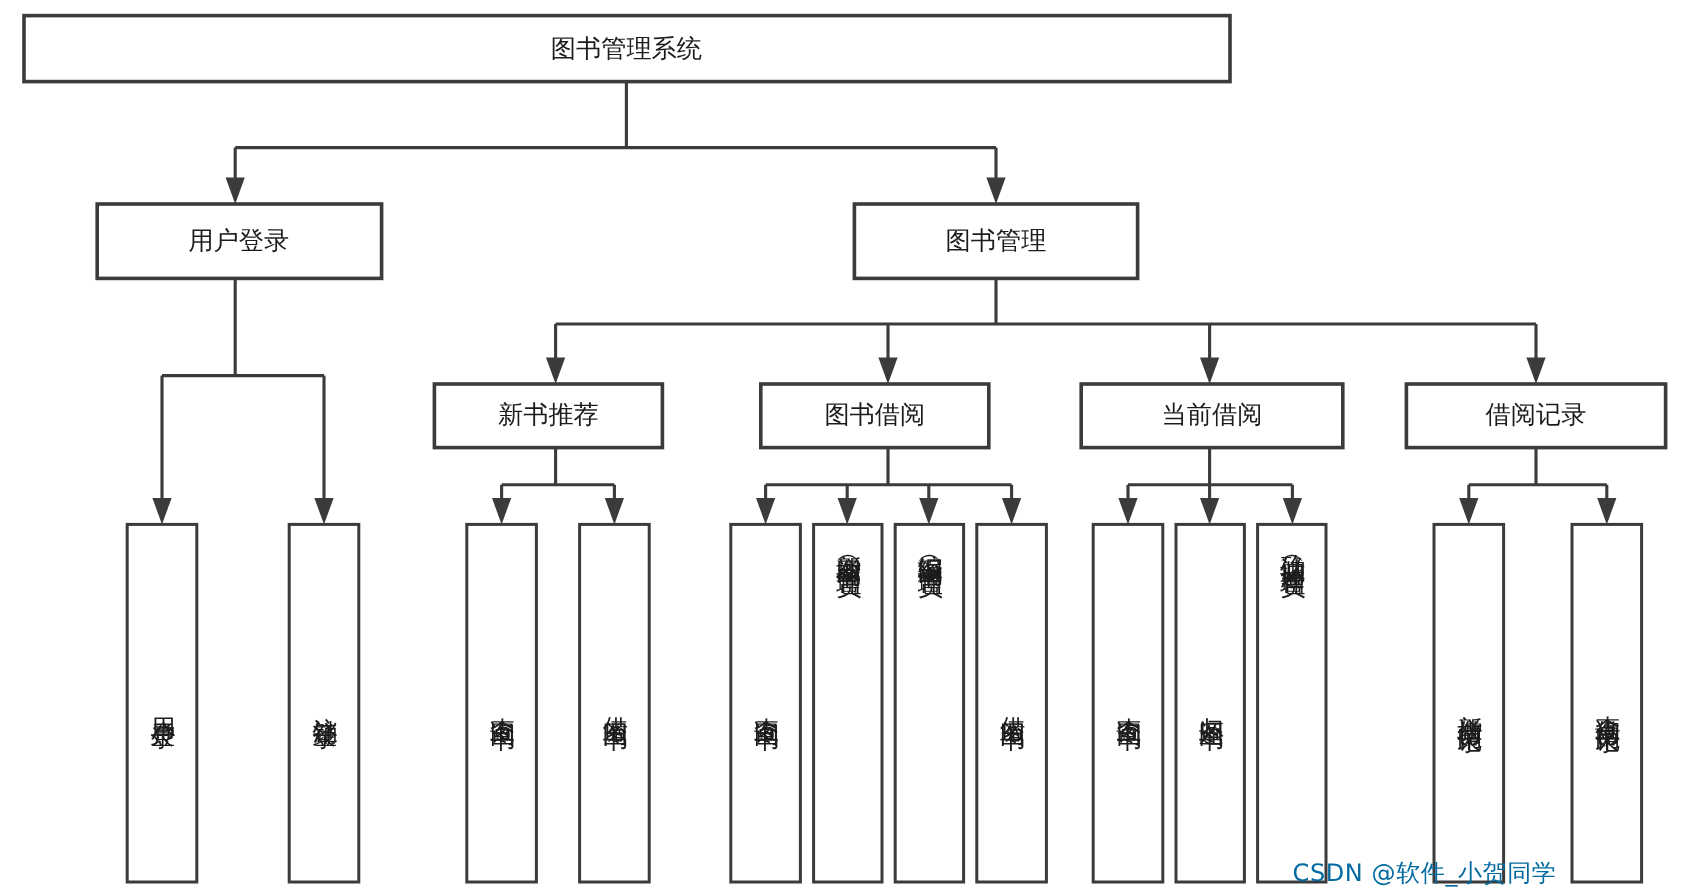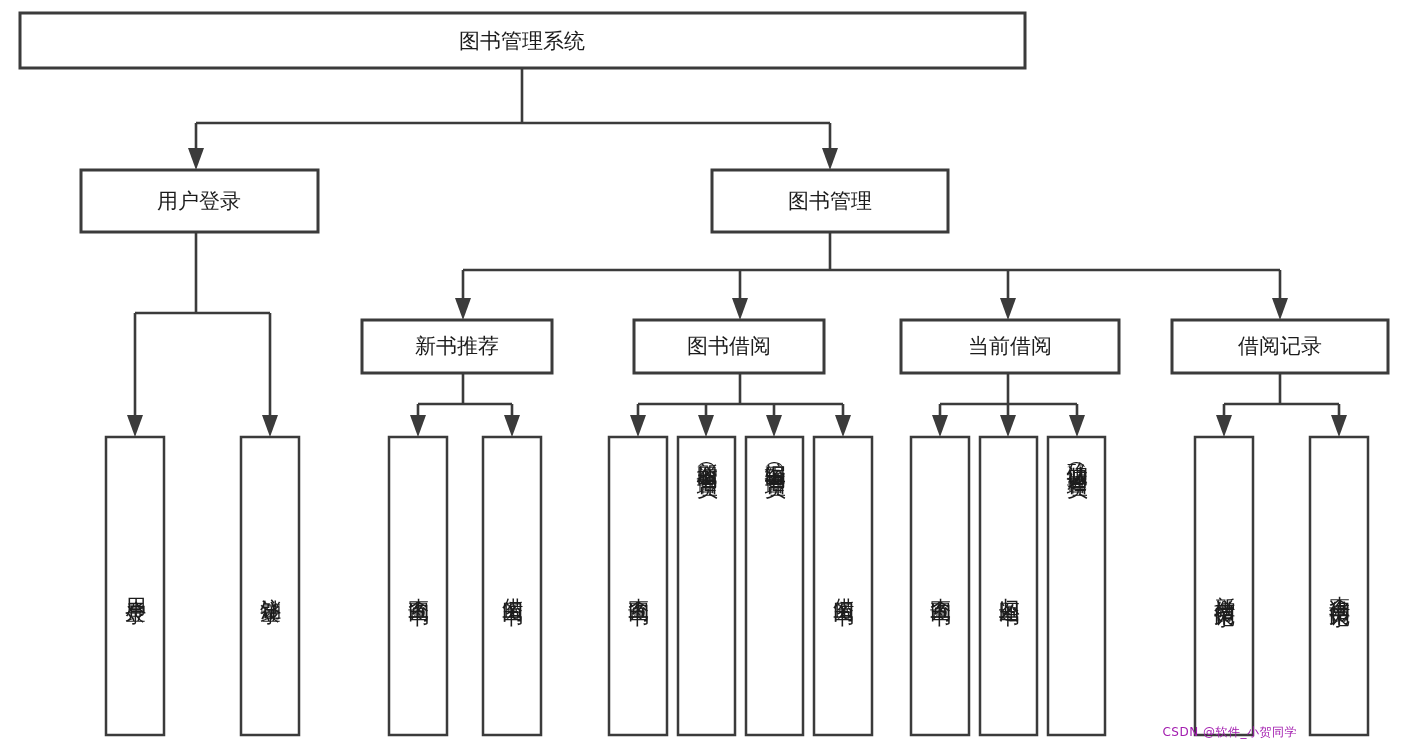--- a/index.html
+++ b/index.html
@@ -67,22 +67,22 @@
     letter-spacing: 2.5px;
     color: #1c1c1c;
     white-space: nowrap;
     text-align: center;
   }
   .watermark {
     position: absolute;
     right: 8px;
     bottom: 6px;
     font-family: "DejaVu Sans", "Liberation Sans", sans-serif;
-    font-size: 12px;
-    color: #a21caf;
+    font-size: 20px;
+    color: #0369a1;
     letter-spacing: 0.5px;
     user-select: none;
   }
 </style>
 </head>
 <body>
 
 <div id="diagram-root">
 
   <svg class="diagram" viewBox="0 0 1405 747" xmlns="http://www.w3.org/2000/svg">

